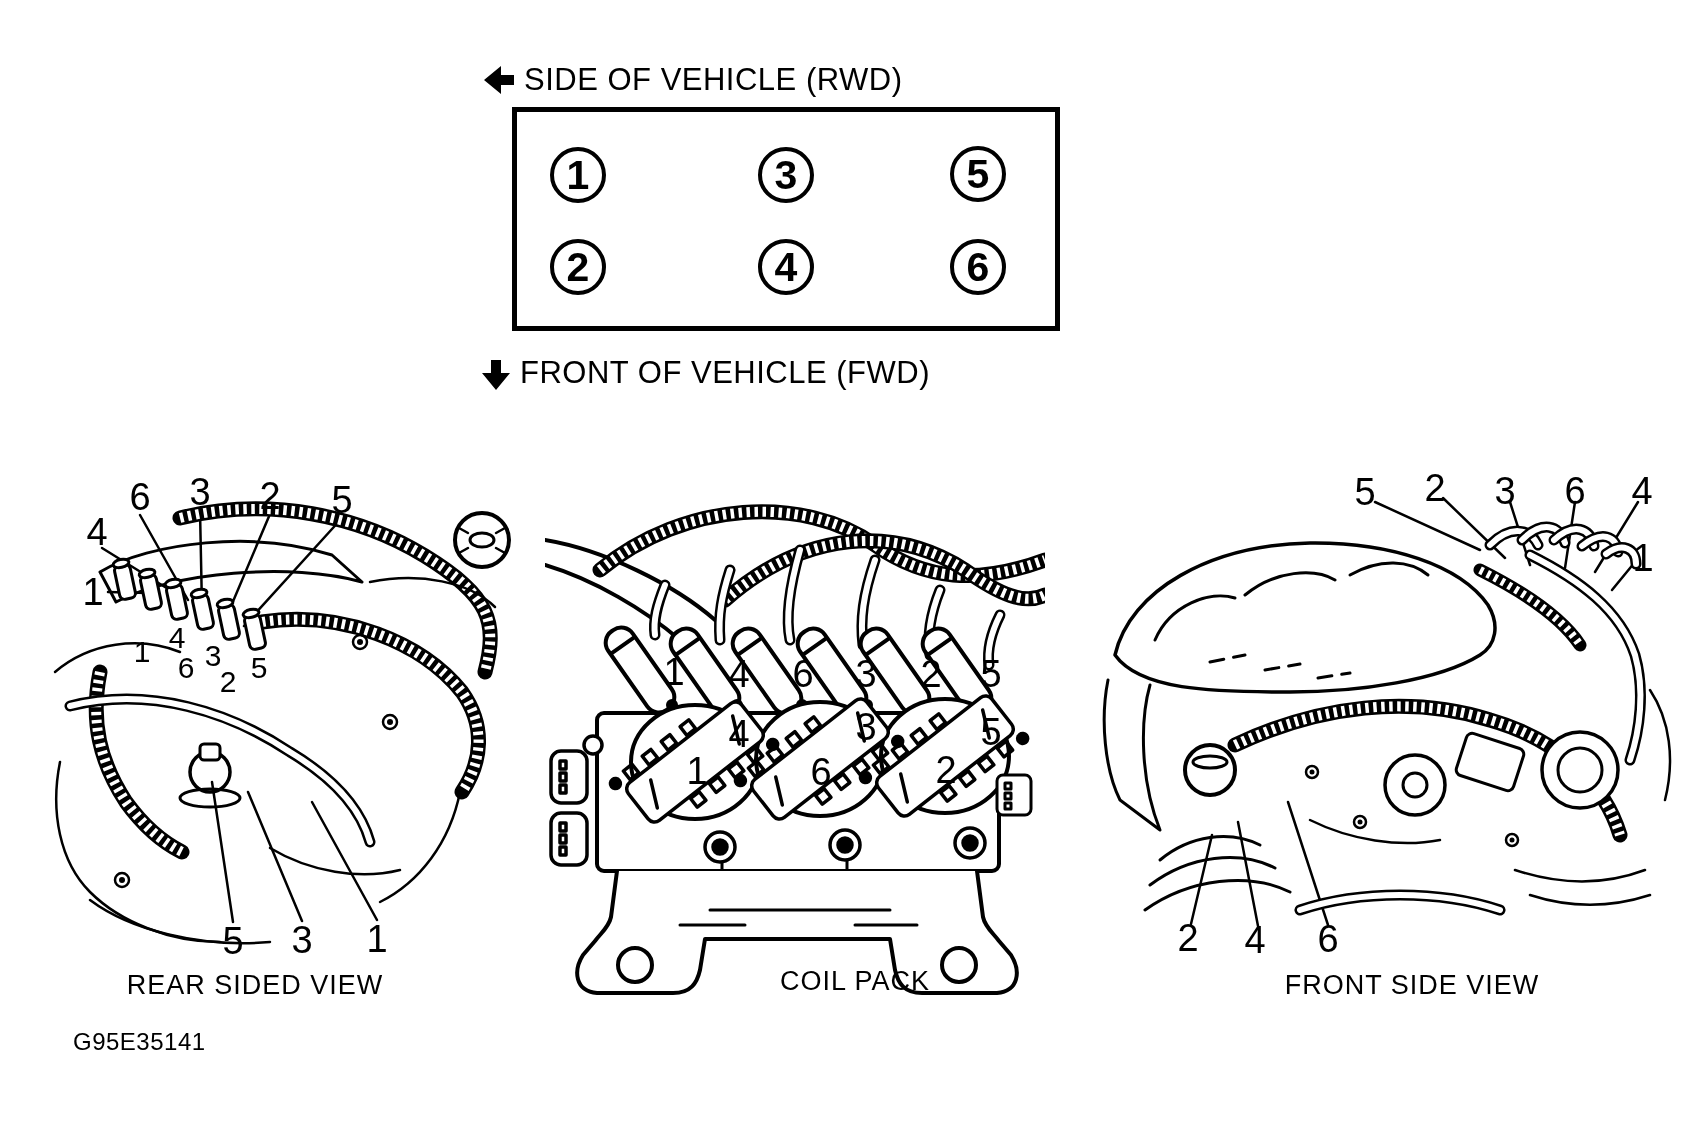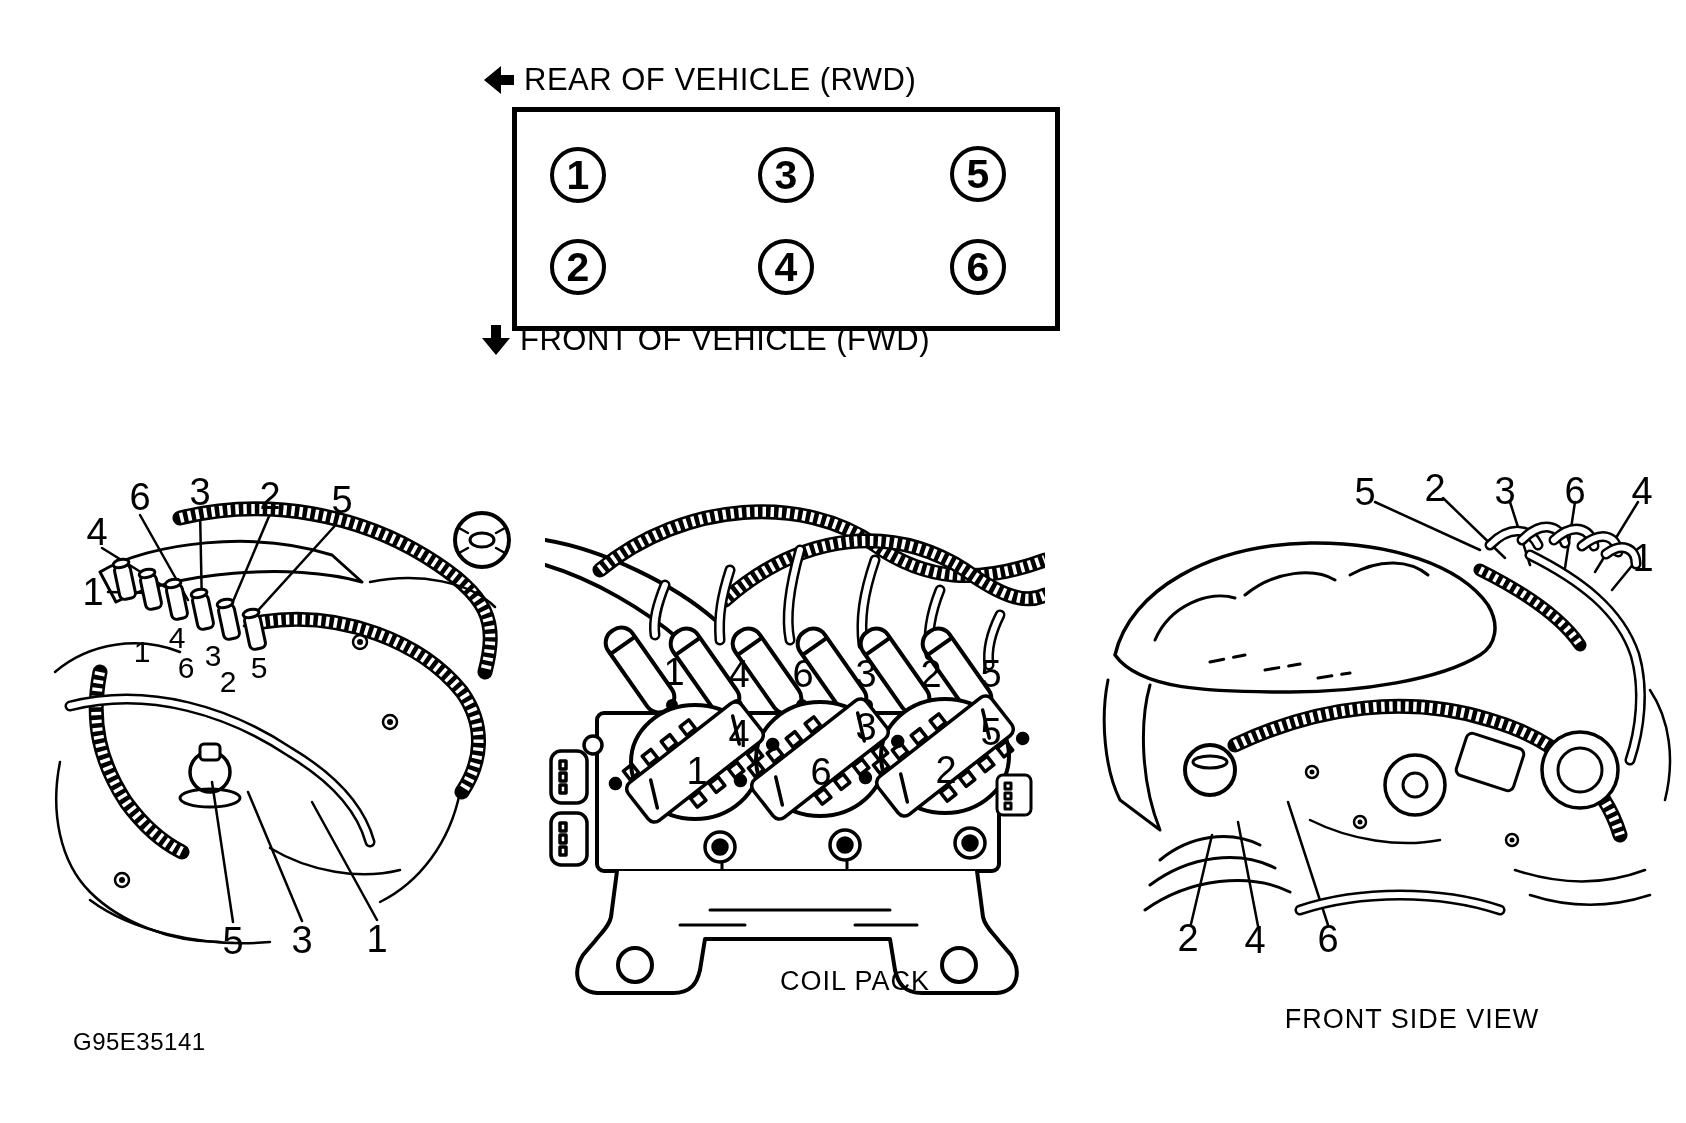--- a/index.html
+++ b/index.html
@@ -39,32 +39,32 @@
 </style>
 </head>
 <body>
 
 <div class="canvas">
 
   <div class="hdr" style="left:484px; top:62px;">
     <svg class="arrow-ic" width="31" height="30" viewBox="0 0 31 30">
       <polygon points="0,15 17,1 17,10 30,10 30,20 17,20 17,29" fill="#000"></polygon>
     </svg>
-    <span>REAR OF VEHICLE (RWD)</span>
+    <span>SIDE OF VEHICLE (RWD)</span>
   </div>
 
   <div class="firing-box"></div>
   <div class="cyl" style="left:550px; top:147px;">1</div>
   <div class="cyl" style="left:758px; top:147px;">3</div>
   <div class="cyl" style="left:950px; top:146px;">5</div>
   <div class="cyl" style="left:550px; top:239px;">2</div>
   <div class="cyl" style="left:758px; top:239px;">4</div>
   <div class="cyl" style="left:950px; top:239px;">6</div>
 
-  <div class="hdr" style="left:481px; top:322px;">
+  <div class="hdr" style="left:481px; top:355px;align-items:flex-end;">
     <svg class="arrow-ic" width="30" height="31" viewBox="0 0 30 31">
       <polygon points="15,30 1,13 10,13 10,0 20,0 20,13 29,13" fill="#000"></polygon>
     </svg>
     <span>FRONT OF VEHICLE (FWD)</span>
   </div>
 
 
   <div class="fig" style="left:30px; top:460px; width:490px; height:530px;">
     <svg width="490" height="530" viewBox="0 0 490 530">
 
@@ -151,20 +151,21 @@
       </div>
     <div class="callout-layer small-callouts" style="position:absolute; inset:0;">
         <span class="callout" style="left: 147px; top: 178px;">4</span>
         <span class="callout" style="left: 112px; top: 192px;">1</span>
         <span class="callout" style="left: 183px; top: 196px;">3</span>
         <span class="callout" style="left: 156px; top: 208px;">6</span>
         <span class="callout" style="left: 198px; top: 222px;">2</span>
         <span class="callout" style="left: 229px; top: 208px;">5</span>
       </div>
   </div>
+  <div class="caption" style="left:105px; top:970px; width:300px;">REAR SIDED VIEW</div>
 
   <div class="fig" style="left:545px; top:455px; width:500px; height:545px;">
     <svg width="500" height="545" viewBox="0 0 500 545">
 
       <path class="ln w4" d="M0,85 C60,95 130,130 170,165"></path>
       <path class="ln w4" d="M0,110 C50,125 100,155 135,185"></path>
 
       <path class="tube" d="M55,115 C140,45 260,40 330,90 C380,125 432,130 500,105"></path>
       <path class="ribs" d="M55,115 C140,45 260,40 330,90 C380,125 432,130 500,105"></path>
       <path class="tube" d="M180,145 C260,75 350,70 420,115 C455,140 480,150 500,140"></path>
@@ -391,17 +392,17 @@
         <span class="callout" style="left: 375px; top: 48px;">2</span>
         <span class="callout" style="left: 445px; top: 51px;">3</span>
         <span class="callout" style="left: 515px; top: 51px;">6</span>
         <span class="callout" style="left: 582px; top: 51px;">4</span>
         <span class="callout" style="left: 583px; top: 118px;">1</span>
         <span class="callout" style="left: 128px; top: 498px;">2</span>
         <span class="callout" style="left: 195px; top: 500px;">4</span>
         <span class="callout" style="left: 268px; top: 499px;">6</span>
       </div>
   </div>
-  <div class="caption" style="left:1257px; top:970px; width:310px;margin-top:34px;">FRONT SIDE VIEW</div>
+  <div class="caption" style="left:1257px; top:970px; width:310px;">FRONT SIDE VIEW</div>
 
   <div class="figid">G95E35141</div>
 
 </div>
 
 </body></html>

